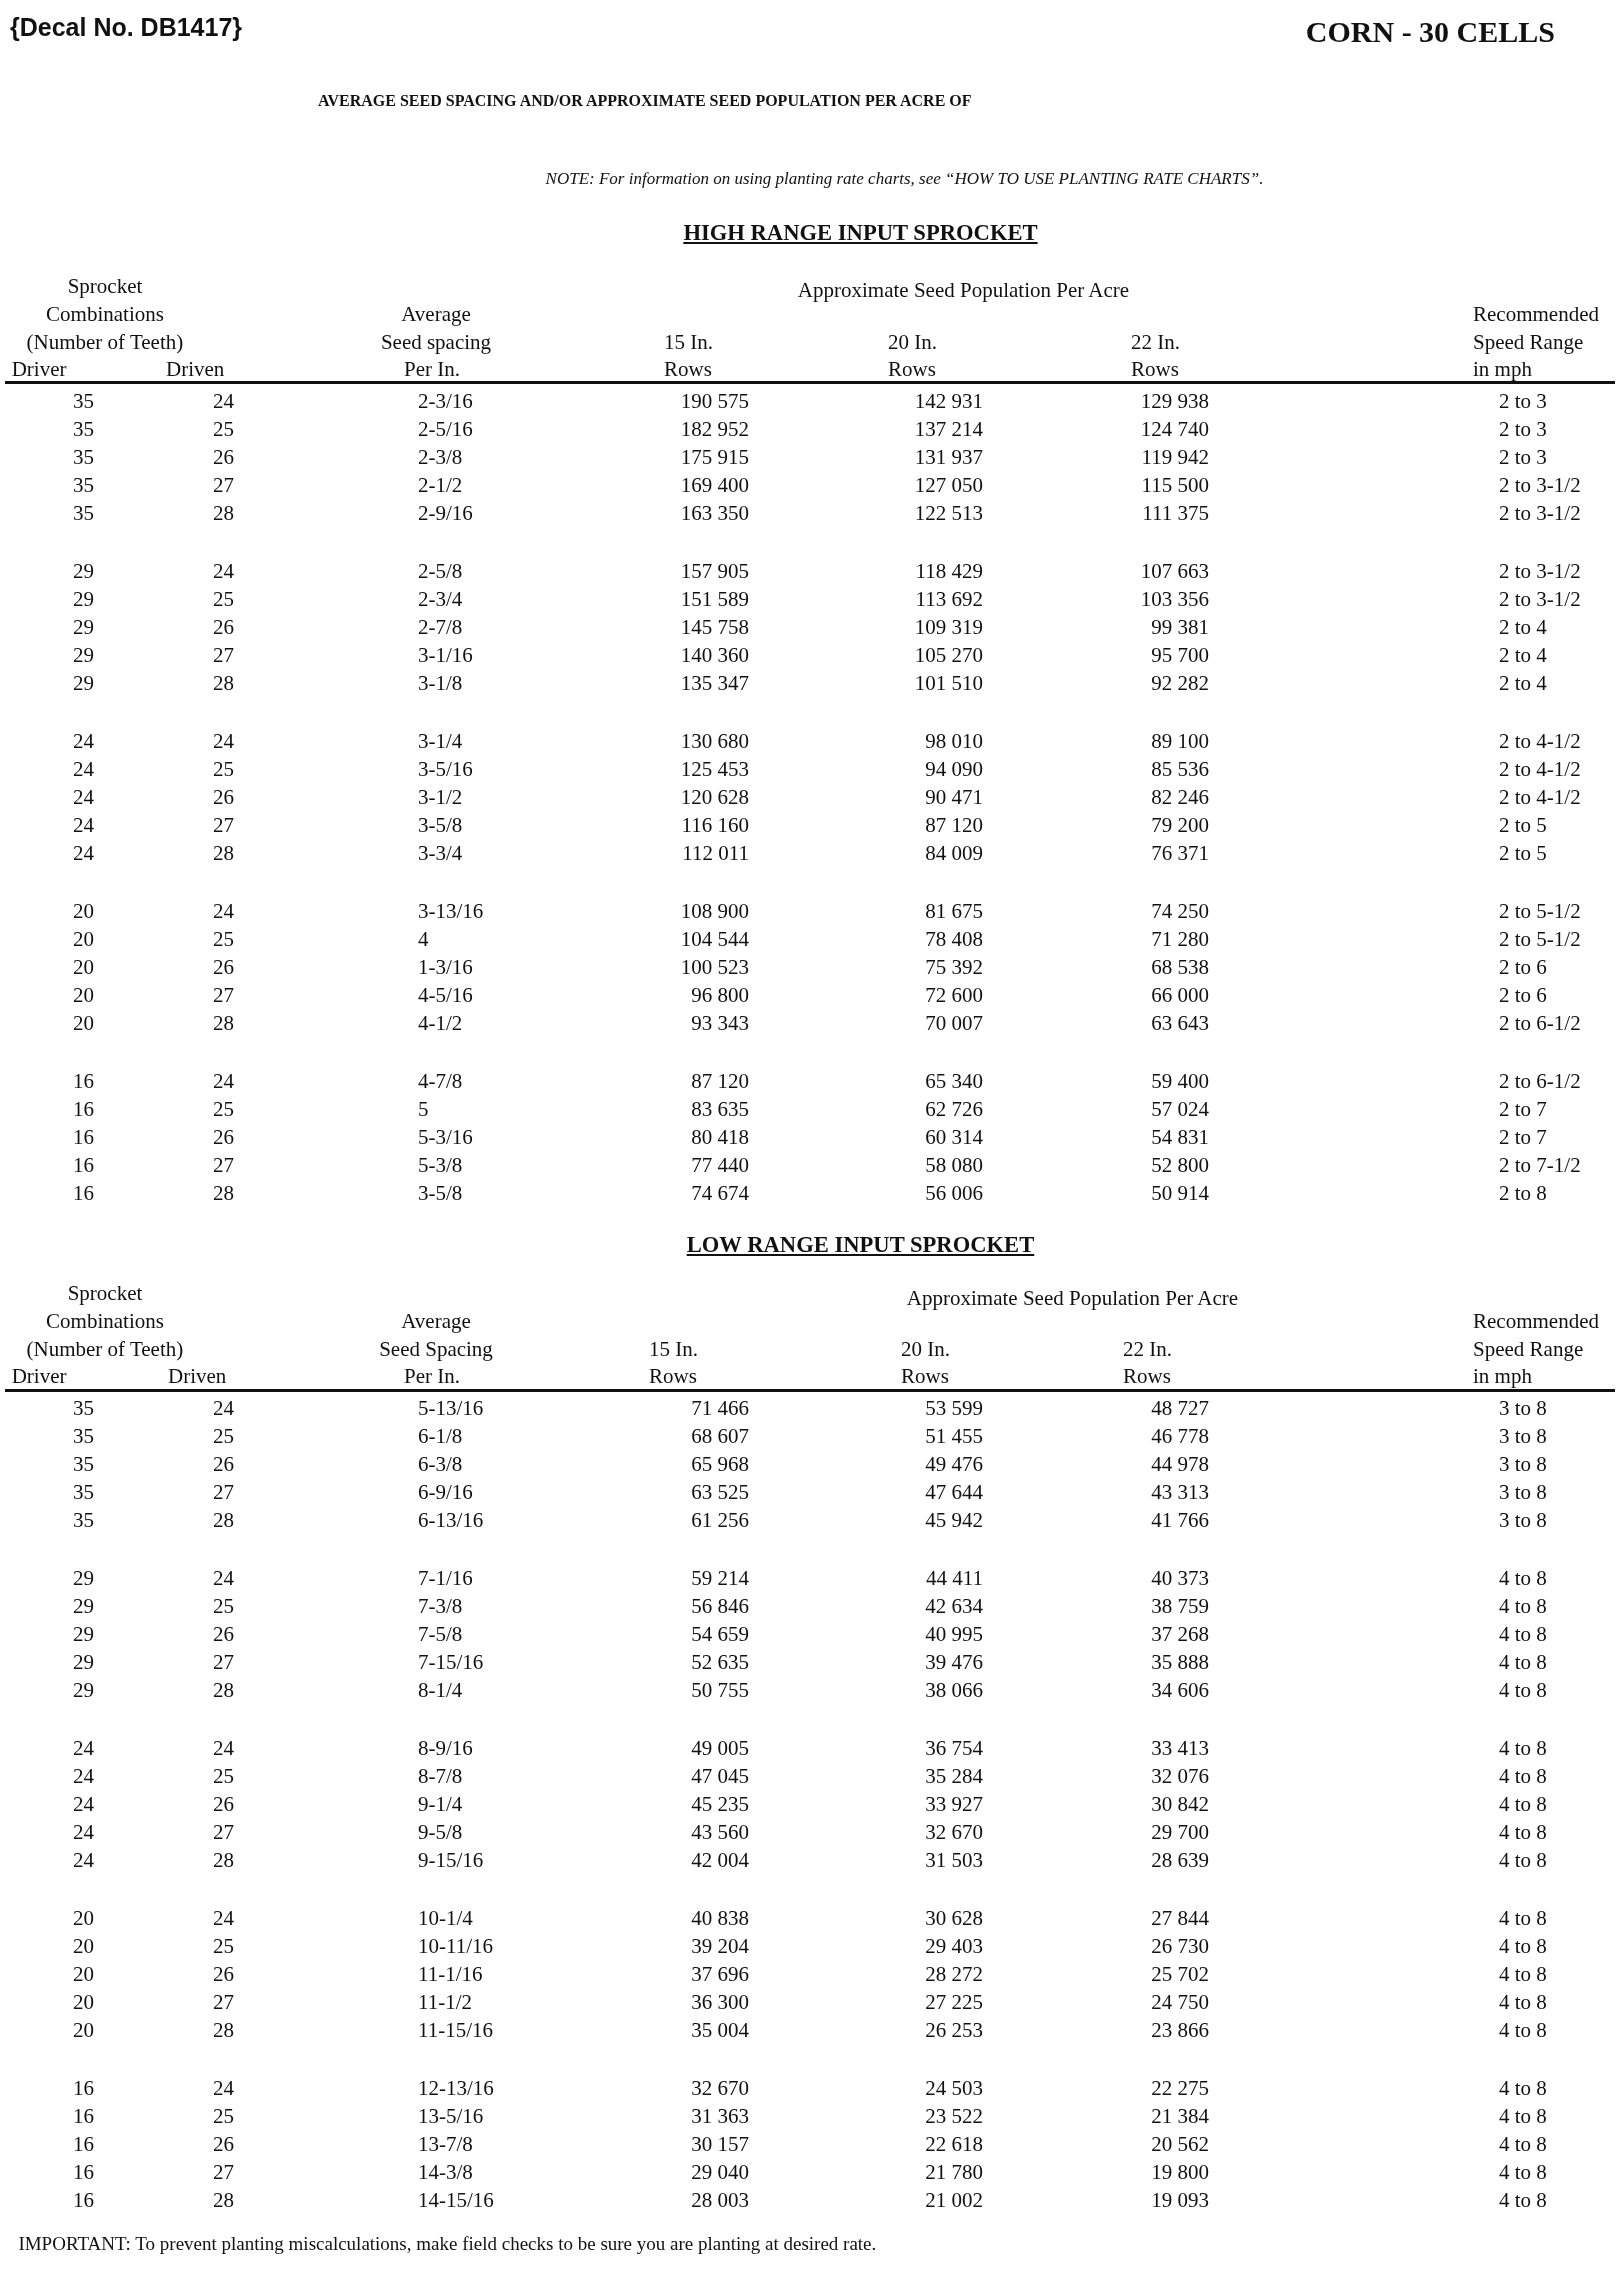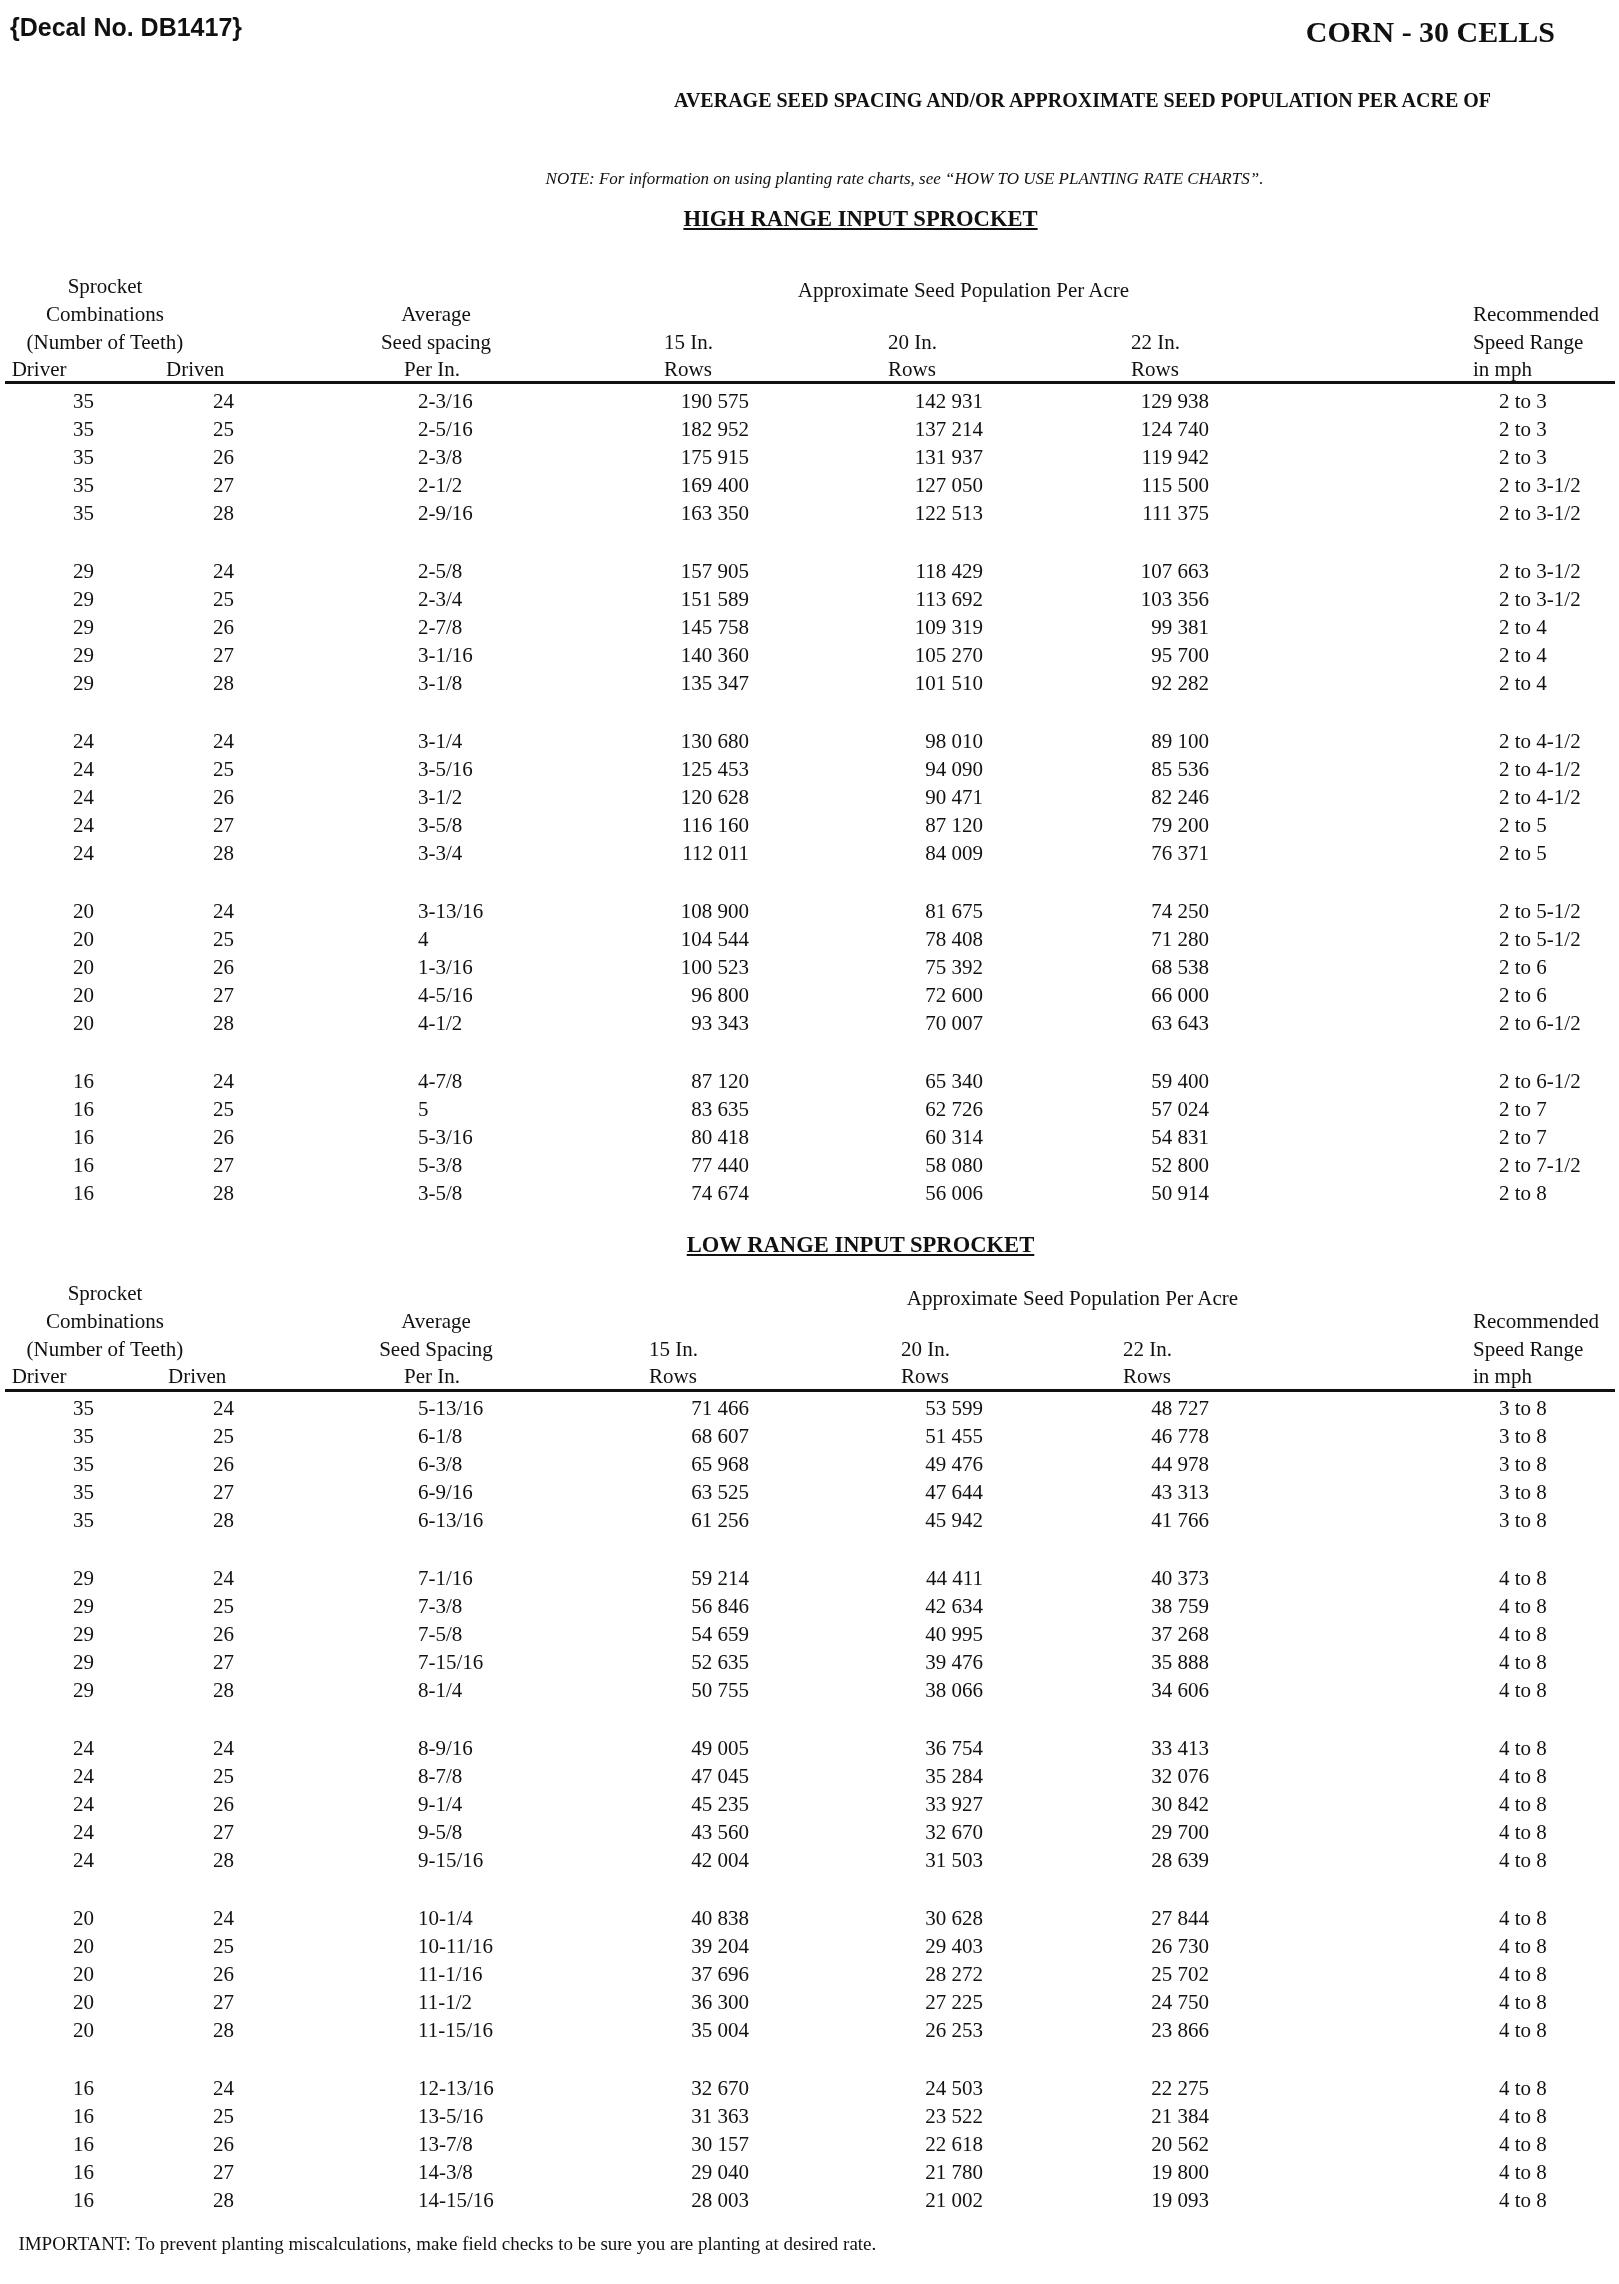--- a/index.html
+++ b/index.html
@@ -10,22 +10,22 @@
   .decal {
     position: absolute; left: 10px; top: 13.4px;
     font-family: "Liberation Sans", "DejaVu Sans", sans-serif;
     font-size: 25px; font-weight: bold;
   }
   .title {
     position: absolute; left: 0; width: 1555px; top: 15px; text-align: right;
     font-size: 30px; font-weight: bold; padding-left: 101px; box-sizing: border-box;
   }
   .subtitle {
-    position: absolute; left: 318px; width: 1173px; top: 87px; text-align: right;
-    font-size: 20px; font-weight: bold; line-height: 27px;
+    position: absolute; left: 318px; width: 1173px; top: 87px; text-align: left;
+    font-size: 16px; font-weight: bold; line-height: 27px;
   }
   .note {
     position: absolute; left: 318px; width: 1173px; top: 169px; text-align: center;
     font-size: 17px; font-style: italic;
   }
   .section-title {
     position: absolute; left: 0; width: 1620px; text-align: center;
     font-size: 22.6px; font-weight: bold; text-decoration: underline;
     padding-left: 101px; box-sizing: border-box;
   }
@@ -50,21 +50,21 @@
 </head>
 <body>
 
 <div class="decal">{Decal No. DB1417}</div>
 <div class="title">CORN - 30 CELLS</div>
 <div class="subtitle">
   <div>AVERAGE SEED SPACING AND/OR APPROXIMATE SEED POPULATION PER ACRE OF</div>
 </div>
 <div class="note">NOTE: For information on using planting rate charts, see “HOW TO USE PLANTING RATE CHARTS”.</div>
 
-<div class="section-title" style="top:206px;">HIGH RANGE INPUT SPROCKET</div>
+<div class="section-title" style="top:220px;">HIGH RANGE INPUT SPROCKET</div>
 
 <div>
   <div class="hdr hdr-center" style="left:34px; width:142px; top:272px;">Sprocket</div>
   <div class="hdr hdr-center" style="left:17px; width:176px; top:300px;">Combinations</div>
   <div class="hdr hdr-center" style="left:8.4px; width:193px; top:328px;">(Number of Teeth)</div>
   <div class="hdr" style="left:11.7px; top:355px;">Driver</div>
   <div class="hdr" style="left:166px; top:355px;">Driven</div>
   <div class="hdr hdr-center" style="left:352px; width:168px; top:300px;">Average</div>
   <div class="hdr hdr-center" style="left:352px; width:168px; top:328px;">Seed spacing</div>
   <div class="hdr" style="left:404px; top:355px;">Per In.</div>

